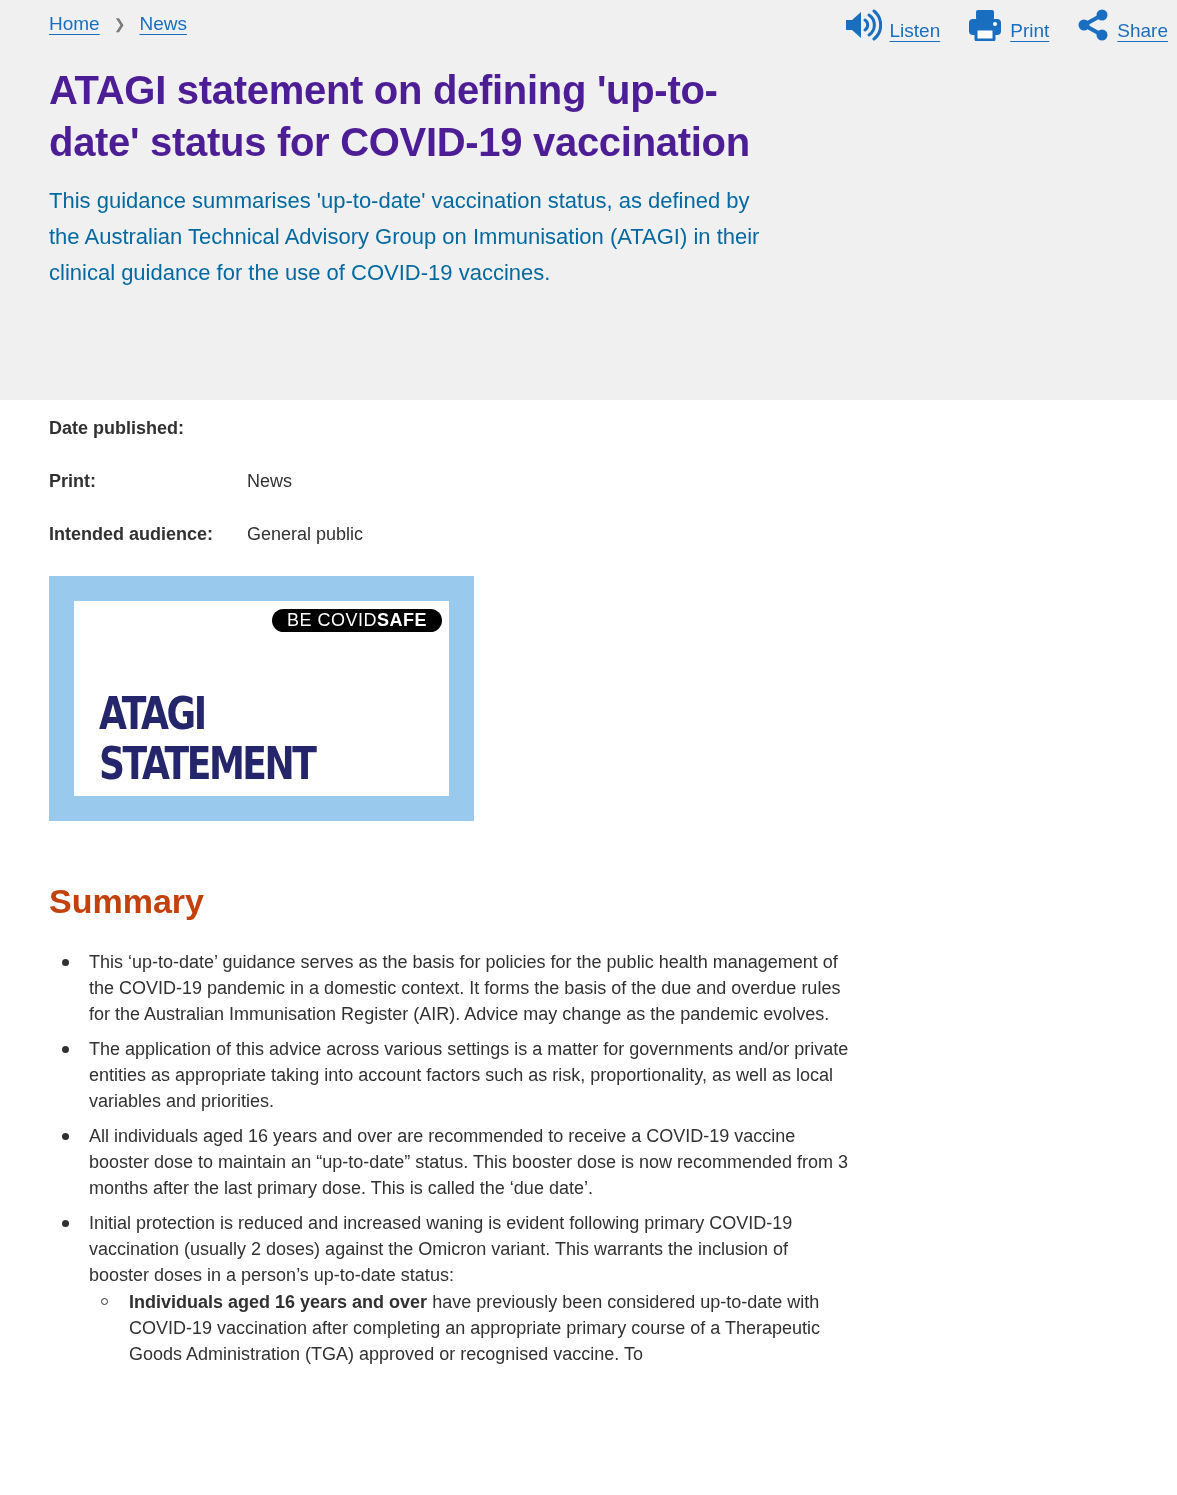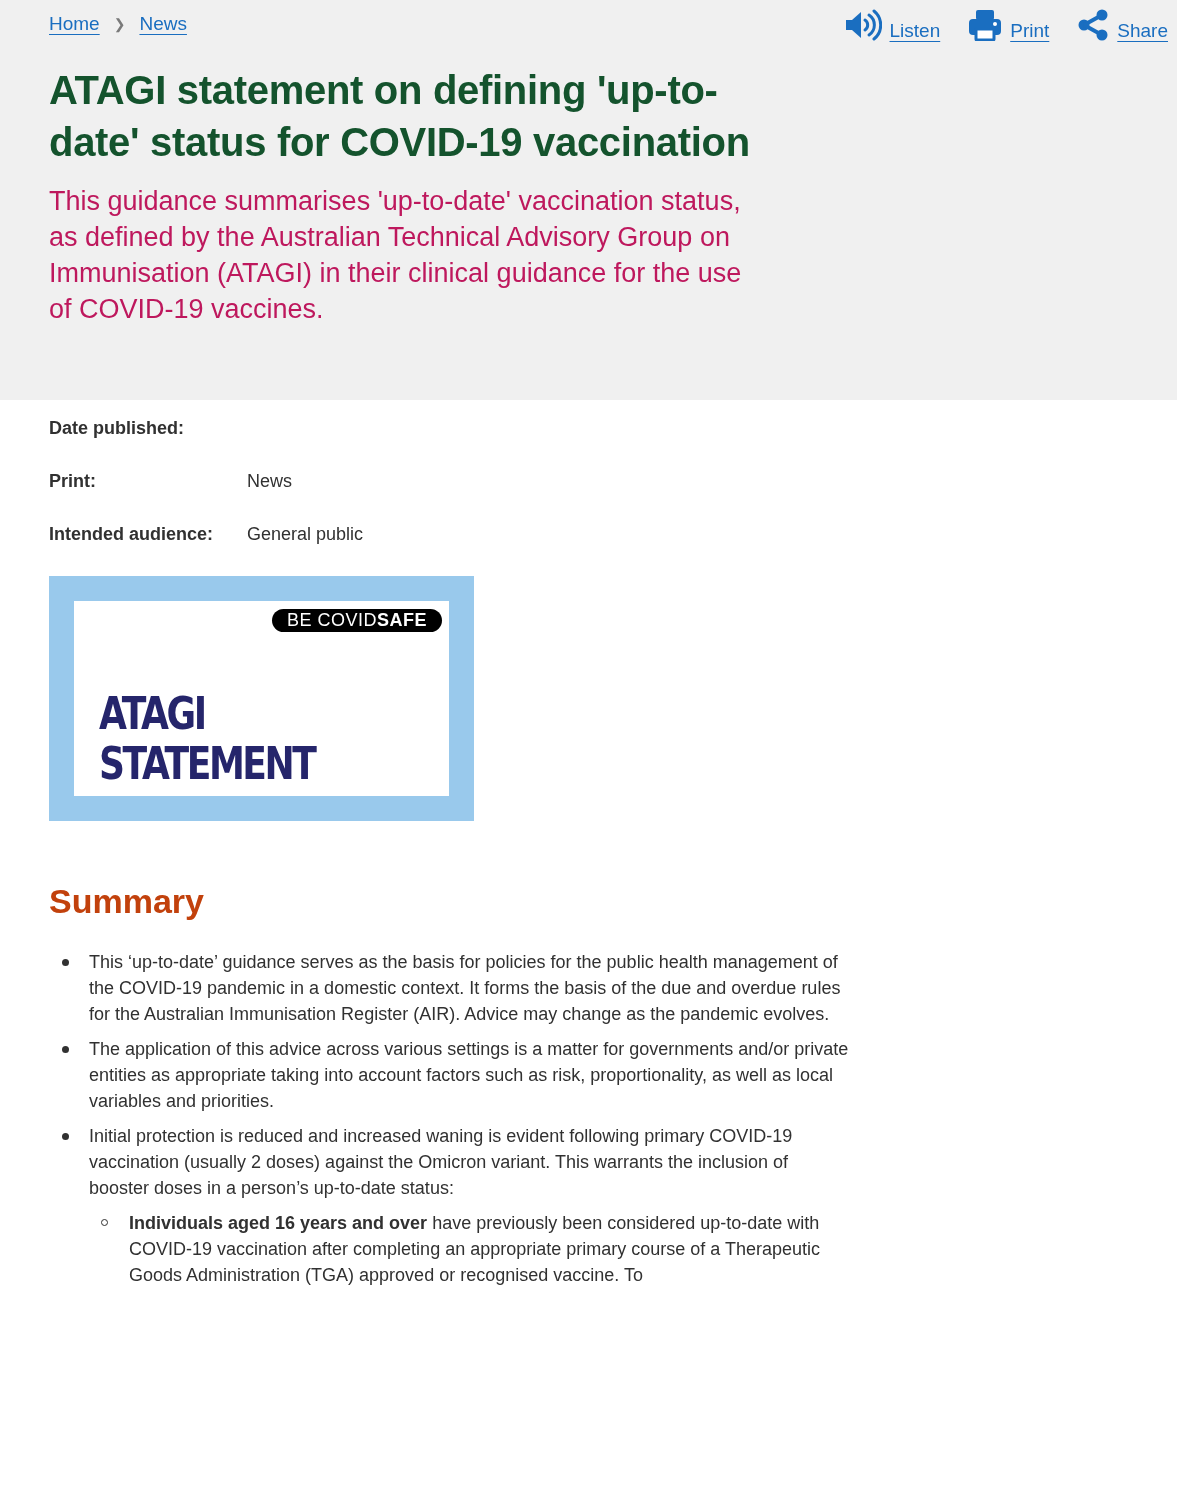--- a/index.html
+++ b/index.html
@@ -9,39 +9,39 @@
   .hero { background: #f0f0f0; height: 400px; position: relative; padding: 12px 49px; }
   .breadcrumb { position: absolute; top: 13px; left: 49px; display: flex; align-items: center; font-size: 19px; }
   .breadcrumb a { color: #1a6ec0; text-decoration: underline; text-underline-offset: 4px; text-decoration-thickness: 1px; }
   .breadcrumb .sep { color: #7a7a7a; margin: 0 14px; font-size: 14px; }
 
   .actions { position: absolute; top: 8px; right: 9px; display: flex; align-items: center; }
   .action { display: flex; align-items: center; margin-left: 28px; color: #1a6ec0; text-decoration: none; }
   .action svg { fill: #1a6ec0; }
   .action .lbl { font-size: 19px; text-decoration: underline; text-underline-offset: 4px; text-decoration-thickness: 1px; margin-left: 8px; margin-top: 12px; }
 
-  .title { position: absolute; top: 64px; left: 49px; width: 740px; font-size: 40px; font-weight: 700; line-height: 52px; color: #14532d; letter-spacing: -0.3px; }
-  .intro { position: absolute; top: 183px; left: 49px; width: 720px; font-size: 27px; line-height: 36px; color: #be185d; }
+  .title { position: absolute; top: 64px; left: 49px; width: 740px; font-size: 40px; font-weight: 700; line-height: 52px; color: #4c1d95; letter-spacing: -0.3px; }
+  .intro { position: absolute; top: 183px; left: 49px; width: 720px; font-size: 22px; line-height: 36px; color: #0369a1; }
 
   .meta { position: absolute; top: 418px; left: 49px; }
   .meta-row { display: flex; height: 53px; font-size: 18px; }
   .meta-label { width: 198px; font-weight: 700; }
 
   .banner { position: absolute; top: 576px; left: 49px; width: 425px; height: 245px; background: #99c9ec; padding: 25px; }
   .banner-inner { width: 375px; height: 195px; background: #ffffff; position: relative; }
   .pill { position: absolute; top: 8px; right: 7px; background: #000; color: #fff; border-radius: 16px; padding: 1px 15px; font-size: 18px; letter-spacing: 0.5px; }
   .pill b { font-weight: 800; }
   .banner-text { position: absolute; left: 25px; top: 88px; color: #25256b; font-family: "DejaVu Sans", sans-serif; font-weight: 700; font-size: 44px; line-height: 50px; letter-spacing: -3px; transform: scaleX(0.82); transform-origin: left; }
 
   .summary-h { position: absolute; top: 882px; left: 49px; font-size: 34px; font-weight: 700; color: #c2410c; }
   .summary { position: absolute; top: 949px; left: 49px; width: 800px; font-size: 18px; line-height: 26px; color: #313131; }
   .summary ul { list-style: none; }
   .summary > ul > li { position: relative; padding-left: 40px; margin-bottom: 9px; }
   .summary > ul > li::before { content: ""; position: absolute; left: 13px; top: 10px; width: 7px; height: 7px; border-radius: 50%; background: #313131; }
-  .sub { margin-top: 9px; }
+  .sub { margin-top: 1px; }
   .sub li { position: relative; padding-left: 40px; }
   .sub li::before { content: ""; position: absolute; left: 12px; top: 9px; width: 5px; height: 5px; border: 1.5px solid #313131; border-radius: 50%; }
 </style>
 </head>
 <body>
 
 <div class="hero">
   <nav class="breadcrumb">
     <a href="#">Home</a>
     <span class="sep">❯</span>
@@ -105,20 +105,21 @@
     </div>
   </div>
 </div>
 
 <h2 class="summary-h">Summary</h2>
 
 <div class="summary">
   <ul>
     <li>This ‘up-to-date’ guidance serves as the basis for policies for the public health management of the COVID-19 pandemic in a domestic context. It forms the basis of the due and overdue rules for the Australian Immunisation Register (AIR). Advice may change as the pandemic evolves.</li>
     <li>The application of this advice across various settings is a matter for governments and/or private entities as appropriate taking into account factors such as risk, proportionality, as well as local variables and priorities.</li>
+    <li>All individuals aged 16 years and over are recommended to receive a COVID-19 vaccine booster dose to maintain an “up-to-date” status. This booster dose is now recommended from 3 months after the last primary dose. This is called the ‘due date’.</li>
     <li>
       <span>Initial protection is reduced and increased waning is evident following primary COVID-19 vaccination (usually 2 doses) against the Omicron variant. This warrants the inclusion of booster doses in a person’s up-to-date status:</span>
       <ul class="sub">
         <li><b>Individuals aged 16 years and over</b><span> have previously been considered up-to-date with COVID-19 vaccination after completing an appropriate primary course of a Therapeutic Goods Administration (TGA) approved or recognised vaccine. To</span></li>
       </ul>
     </li>
   </ul>
 </div>
 
 </body></html>

